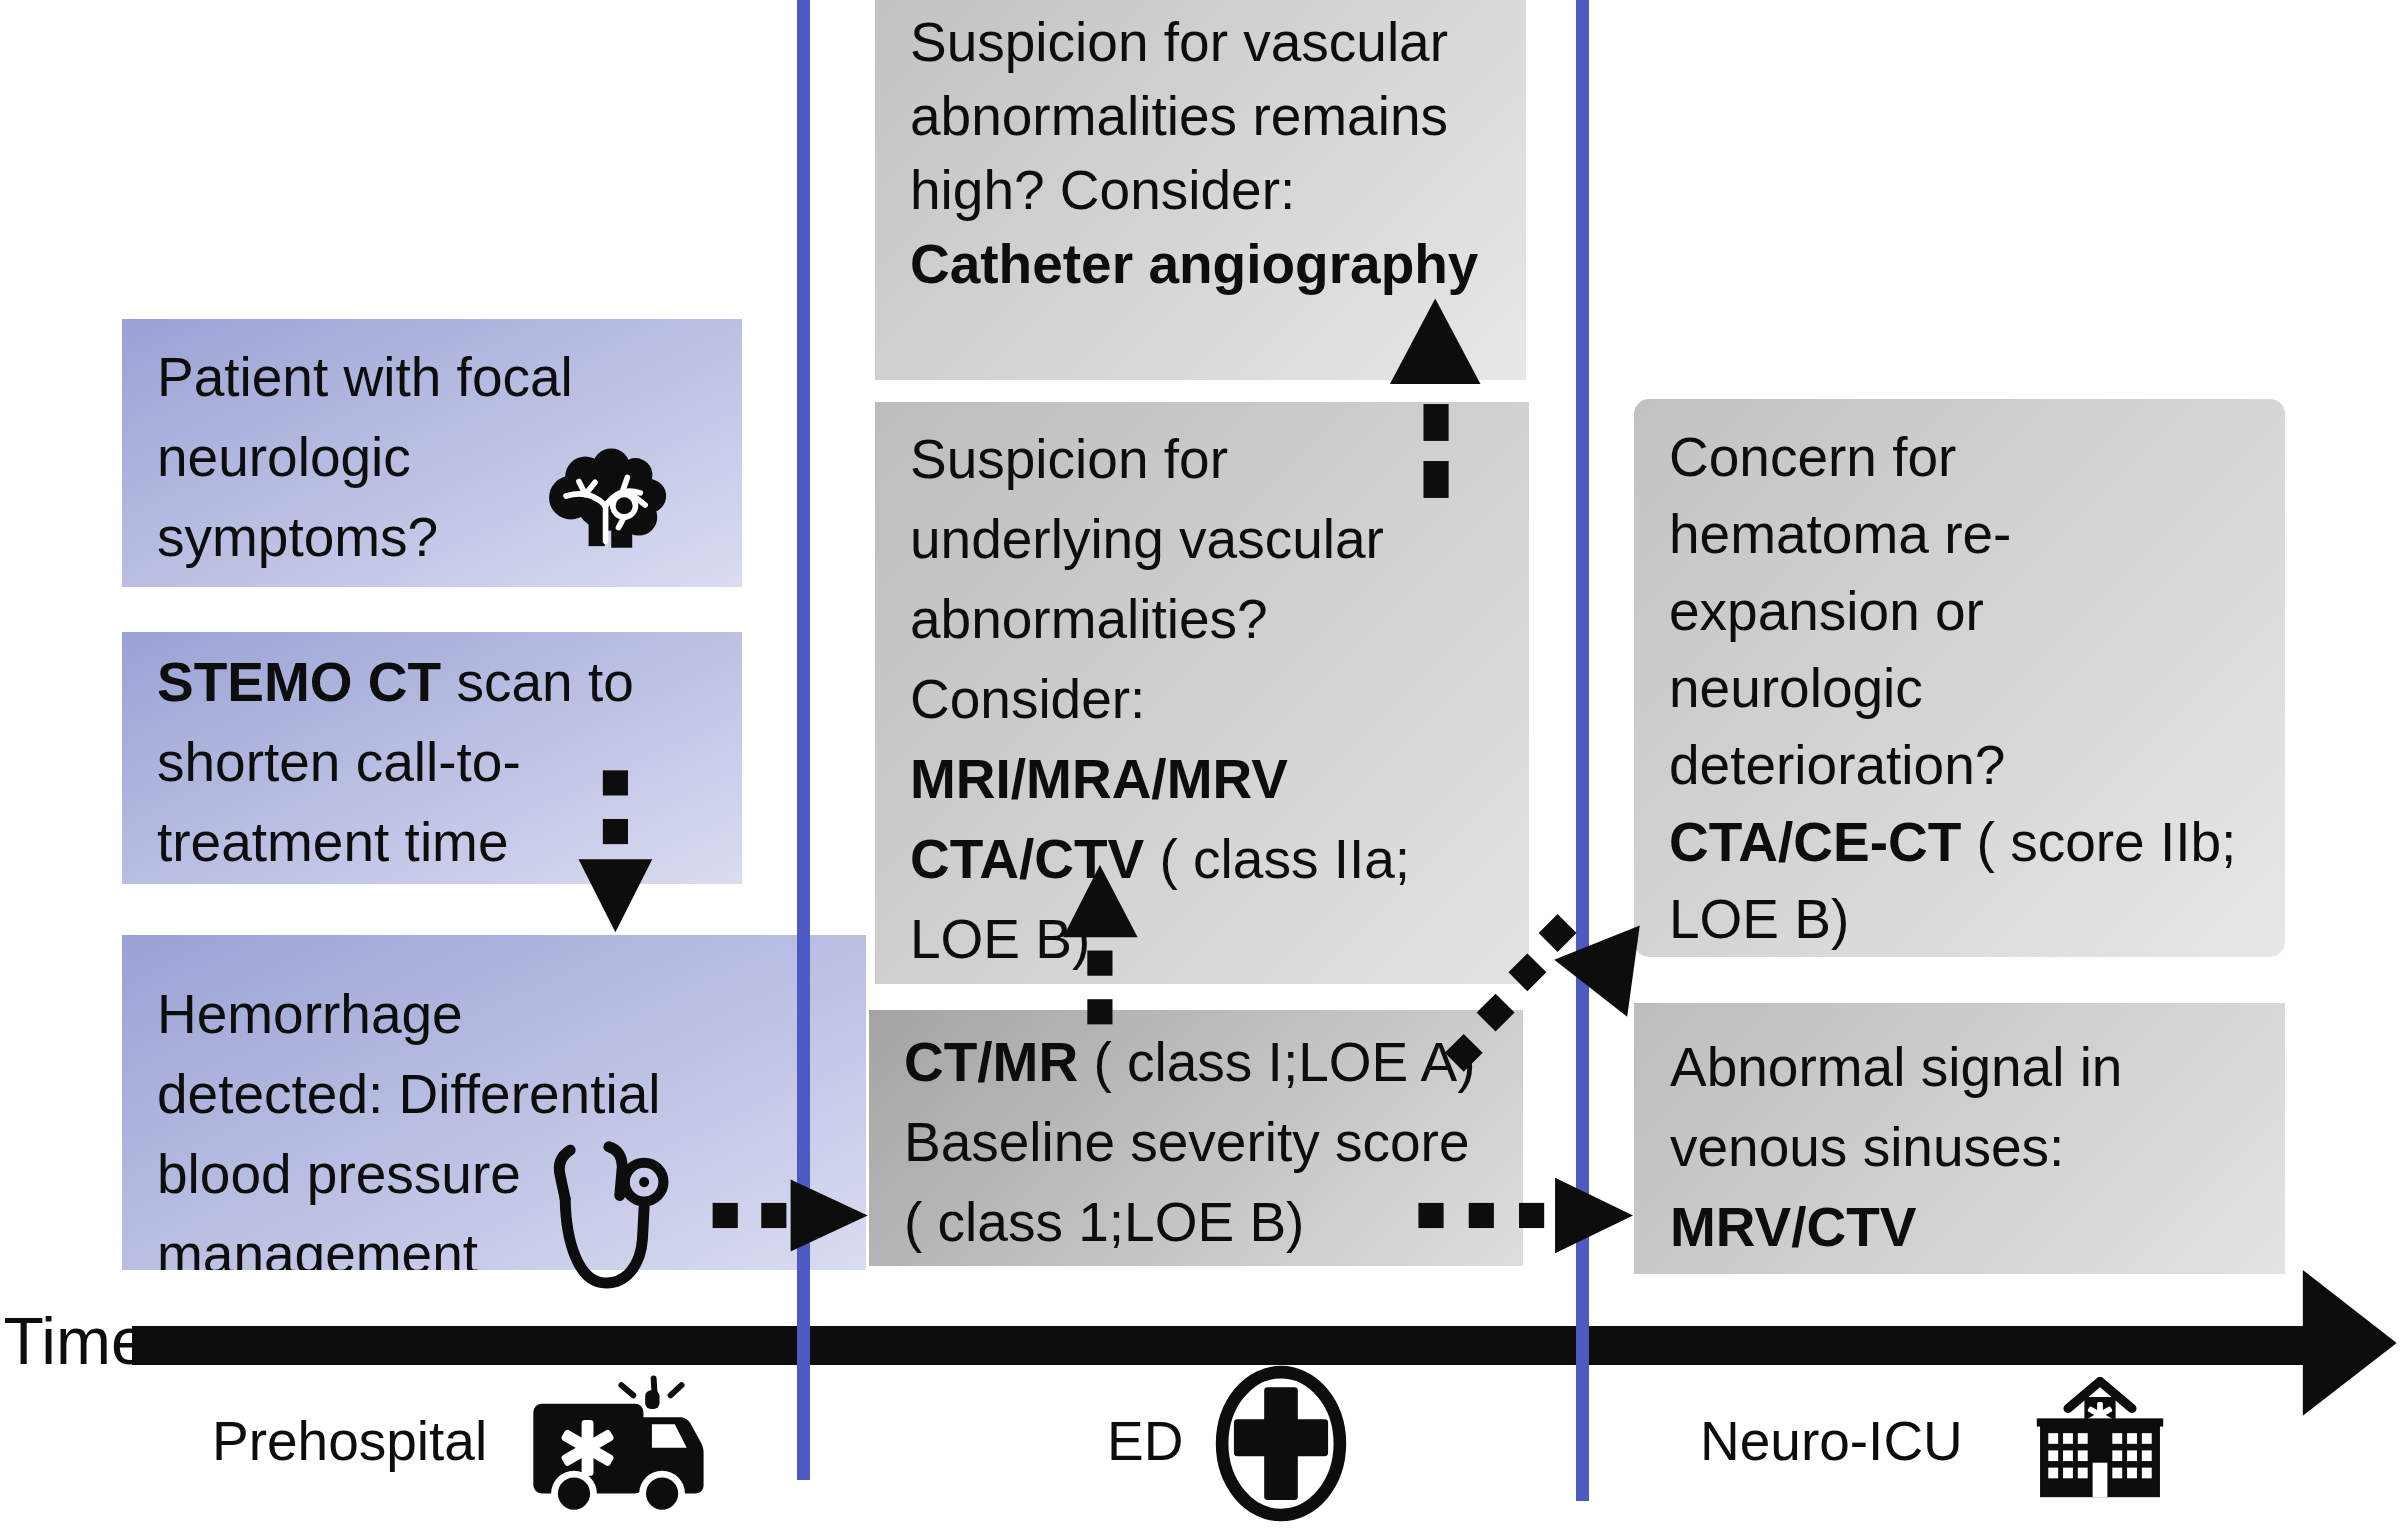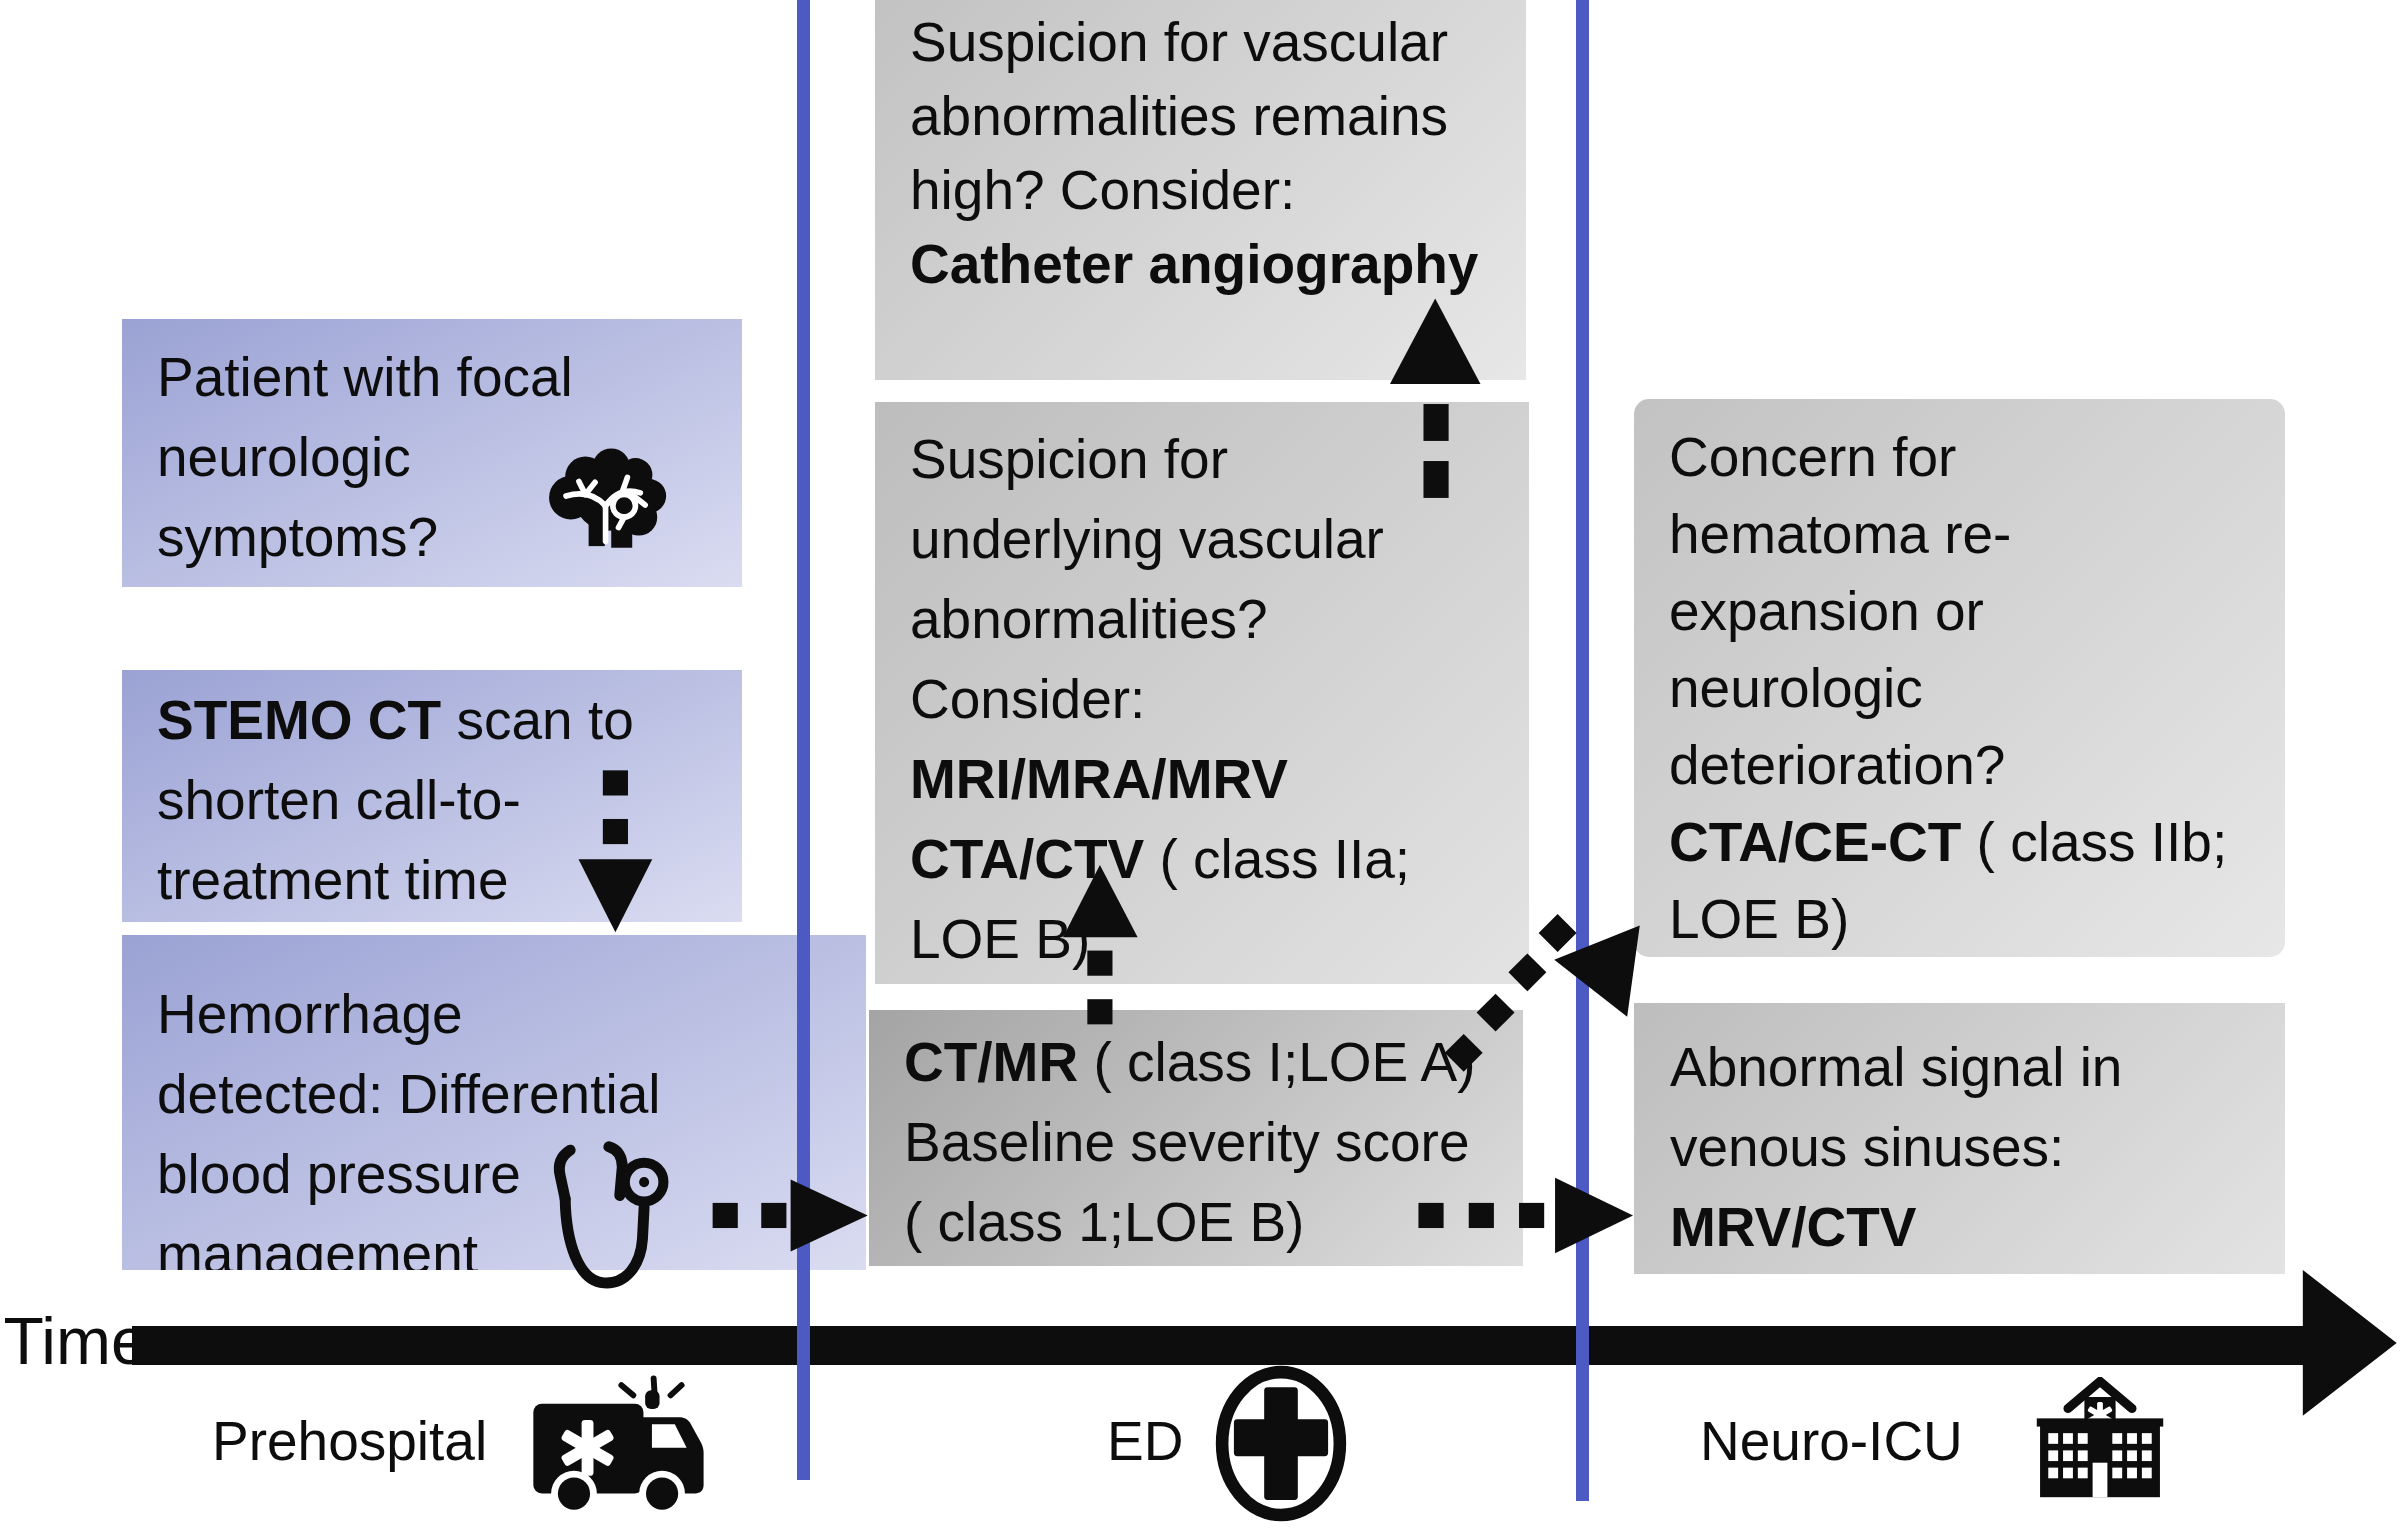--- a/index.html
+++ b/index.html
@@ -27,21 +27,21 @@
 
   .box{position:absolute;z-index:2;font-size:55px;overflow:hidden;box-sizing:border-box;padding-left:35px;}
   .box .ln{height:80px;line-height:80px;white-space:nowrap;}
   .box b{font-weight:700;}
   .purple{background:linear-gradient(155deg,var(--purple-start),var(--purple-end));}
   .gray{background:linear-gradient(135deg,var(--gray-start),var(--gray-end));}
   .gray-mid{background:linear-gradient(135deg,var(--gray-mid-start),var(--gray-mid-end));}
   .gray-dark{background:linear-gradient(135deg,var(--gray-dark-start),var(--gray-dark-end));}
 
   #box-patient{left:122px;top:319px;width:620px;height:268px;padding-top:18.4px;}
-  #box-stemo{left:122px;top:632px;width:620px;height:252px;padding-top:10px;margin-top:38px;}
+  #box-stemo{left:122px;top:632px;width:620px;height:252px;padding-top:10px;}
   #box-hemorrhage{left:122px;top:935px;width:744px;height:335px;padding-top:39px;}
   #box-vascular-high{left:875px;top:0;width:651px;height:380px;padding-top:5px;}
   #box-vascular-high .ln{height:74px;line-height:74px;}
   #box-vascular-underlying{left:875px;top:402px;width:654px;height:582px;padding-top:17px;}
   #box-ct-mr{left:869px;top:1010px;width:654px;height:256px;padding-top:11.7px;}
   #box-hematoma{left:1634px;top:399px;width:651px;height:558px;padding-top:20px;border-radius:15px;}
   #box-hematoma .ln{height:77px;line-height:77px;}
   #box-venous{left:1634px;top:1003px;width:651px;height:271px;padding-top:23.5px;padding-left:36px;}
 
   .icon{position:absolute;z-index:3;}
@@ -112,21 +112,21 @@
     <div class="ln"><span>Baseline severity score</span></div>
     <div class="ln"><span>( class 1;LOE B)</span></div>
   </div>
 
   <div class="box gray" id="box-hematoma">
     <div class="ln"><span>Concern for</span></div>
     <div class="ln"><span>hematoma re-</span></div>
     <div class="ln"><span>expansion or</span></div>
     <div class="ln"><span>neurologic</span></div>
     <div class="ln"><span>deterioration?</span></div>
-    <div class="ln"><b>CTA/CE-CT</b><span> ( class IIb;</span></div>
+    <div class="ln"><b>CTA/CE-CT</b><span> ( score IIb;</span></div>
     <div class="ln"><span>LOE B)</span></div>
   </div>
 
   <div class="box gray-mid" id="box-venous">
     <div class="ln"><span>Abnormal signal in</span></div>
     <div class="ln"><span>venous sinuses:</span></div>
     <div class="ln"><b>MRV/CTV</b></div>
   </div>
 
   <svg class="icon" id="brain-icon" viewBox="0 0 160 135">

